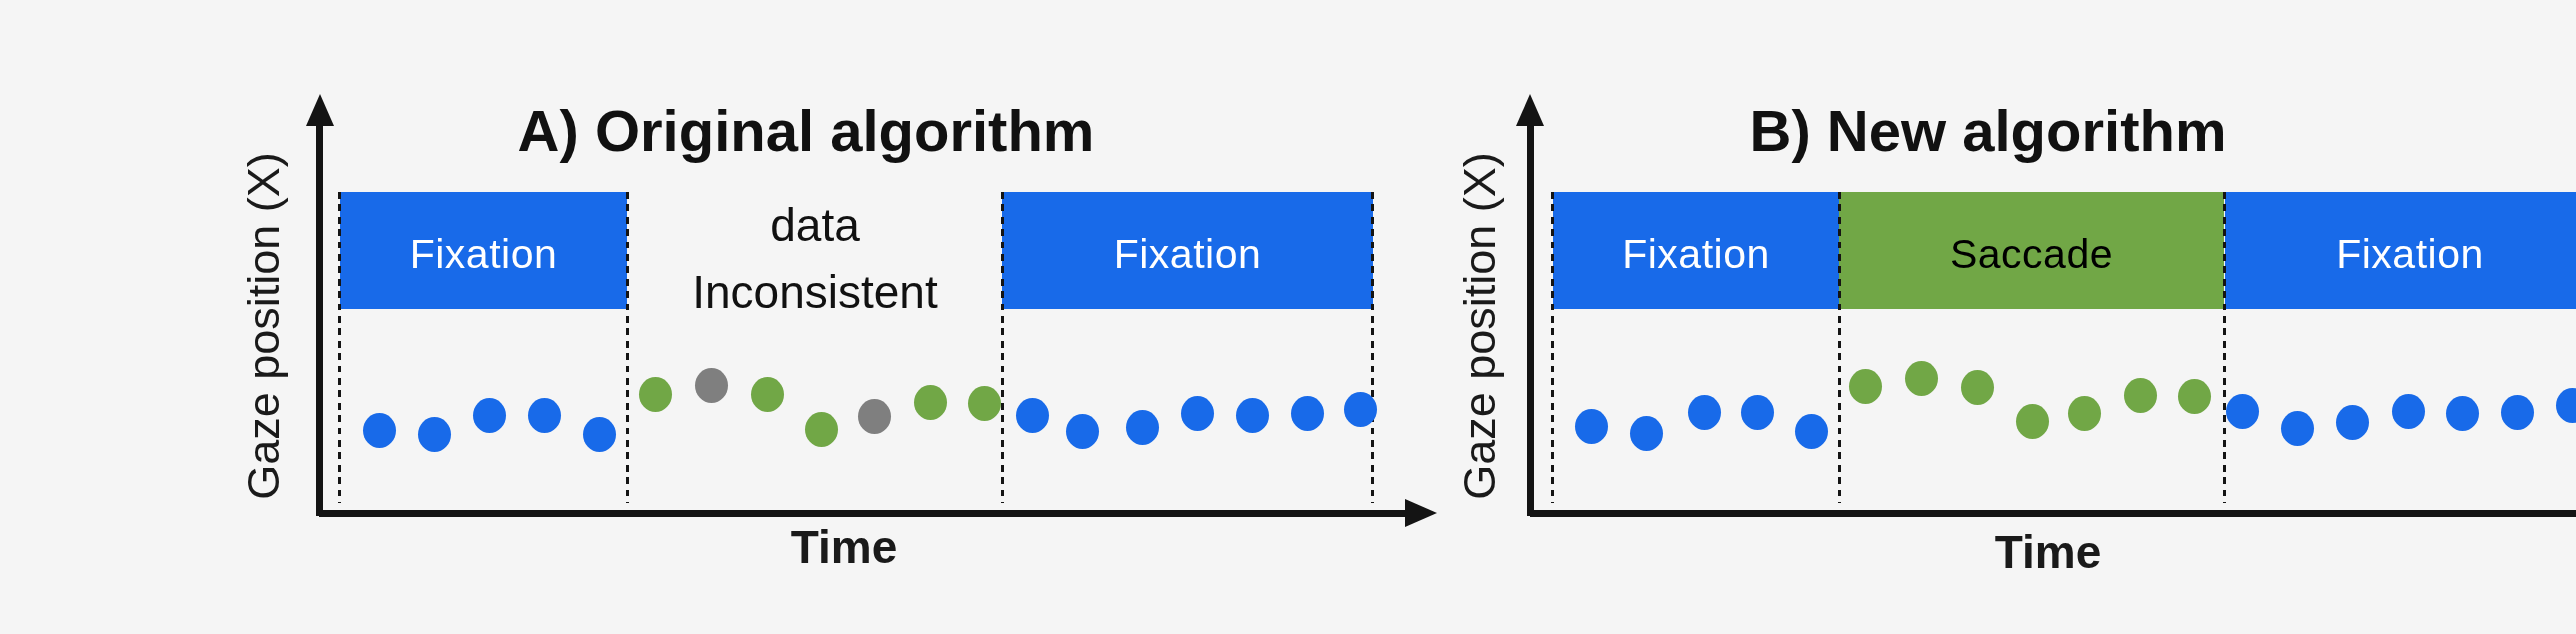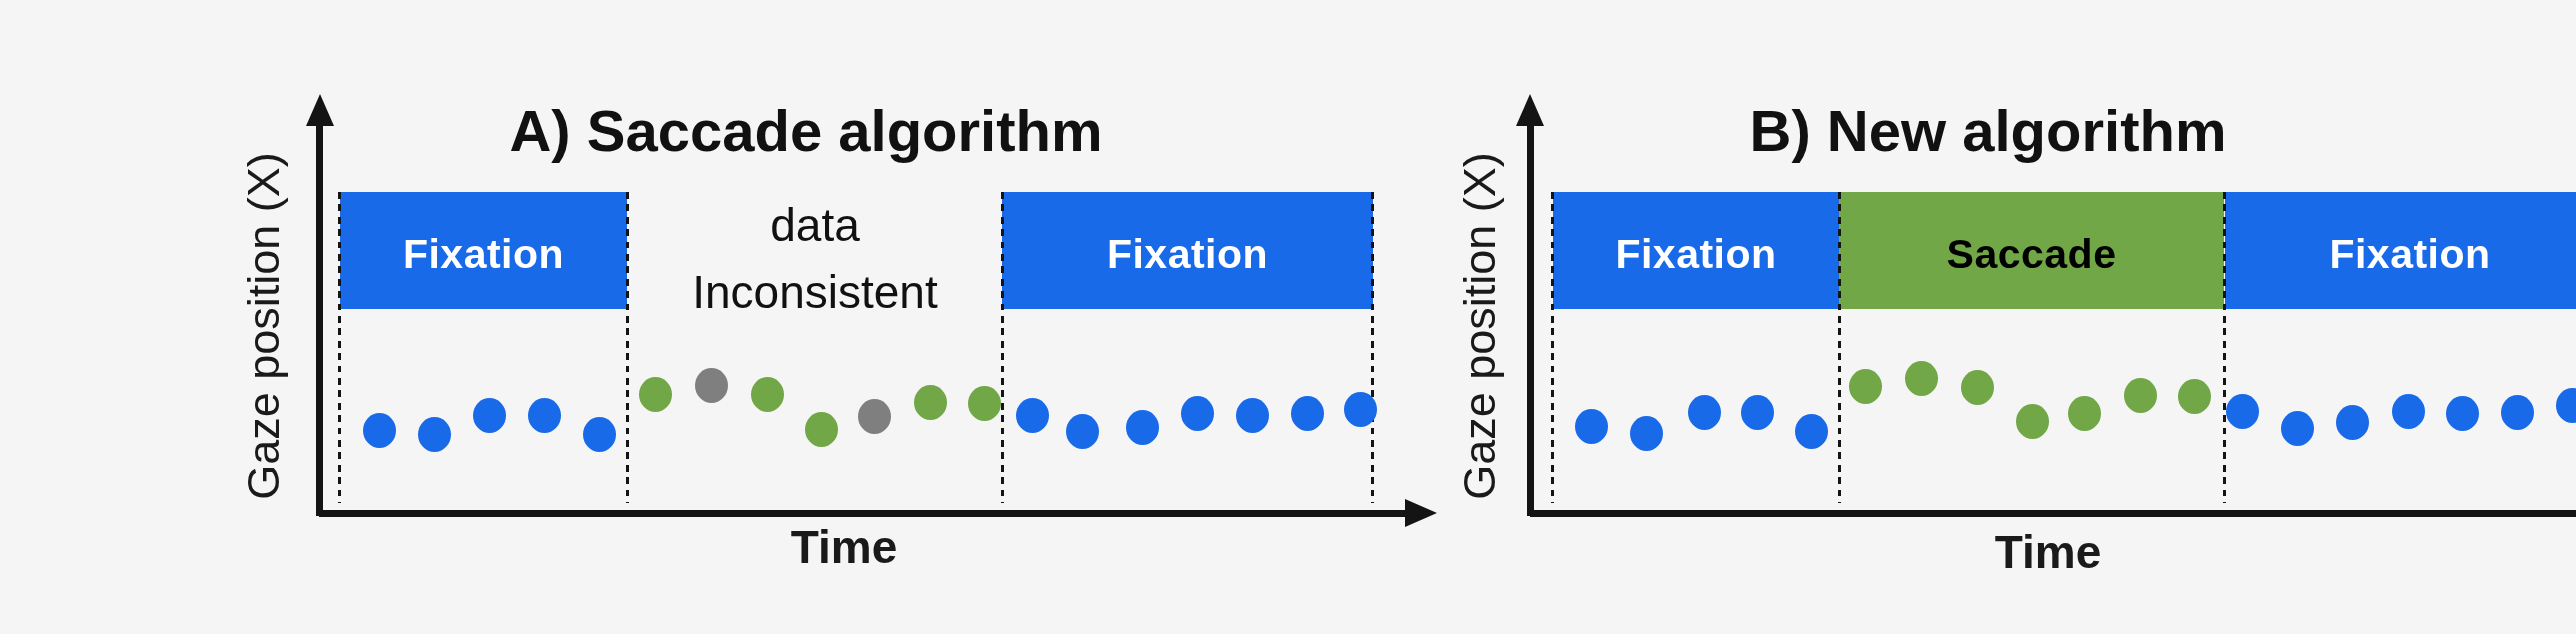--- a/index.html
+++ b/index.html
@@ -25,35 +25,35 @@
     font-size:58px;font-weight:700;color:#111;white-space:nowrap;}
   .ylabel{position:absolute;transform:translate(-50%,-50%) rotate(-90deg);
     font-size:45px;font-weight:400;color:var(--text);white-space:nowrap;}
   .xlabel{position:absolute;transform:translate(-50%,-50%);
     font-size:46px;font-weight:700;color:var(--text);white-space:nowrap;text-align:right;}
   .annotation{position:absolute;transform:translate(-50%,-50%);
     font-size:46px;font-weight:400;color:#111;text-align:center;line-height:1.45;white-space:nowrap;}
 
   .seg-box{position:absolute;top:192px;height:117px;
     display:flex;align-items:center;justify-content:center;}
-  .seg-label{color:#ffffff;font-size:41px;font-weight:700;letter-spacing:0.5px;margin-top:8px;}
+  .seg-label{color:#ffffff;font-size:41px;font-weight:400;letter-spacing:0.5px;margin-top:8px;}
 
   .dash-line{position:absolute;top:192px;height:311px;width:3.1px;
     background:repeating-linear-gradient(to bottom,
       var(--axis) 0px, var(--axis) 6.7px, transparent 6.7px, transparent 12.4px);}
 
   .dot{position:absolute;border-radius:50%;}
 </style>
 </head>
 <body>
 
 <div class="stage">
 
   <section class="panel-group">
-    <div class="title" style="left:806px;top:130px;">A) Saccade algorithm</div>
+    <div class="title" style="left:806px;top:130px;">A) Original algorithm</div>
 
     <div class="ylabel" style="left:264px;top:326px;">Gaze position (X)</div>
 
     <div class="axis-line" style="left:316px;top:122px;width:6.7px;height:394px;"></div>
     <div class="arrow-up" style="left:306px;top:94px;"></div>
     <div class="axis-line" style="left:319px;top:510px;width:1087px;height:6.7px;"></div>
     <div class="arrow-right" style="left:1405px;top:499px;"></div>
 
     <div class="annotation" style="left:815px;top:259px;">
       <div>data</div>

